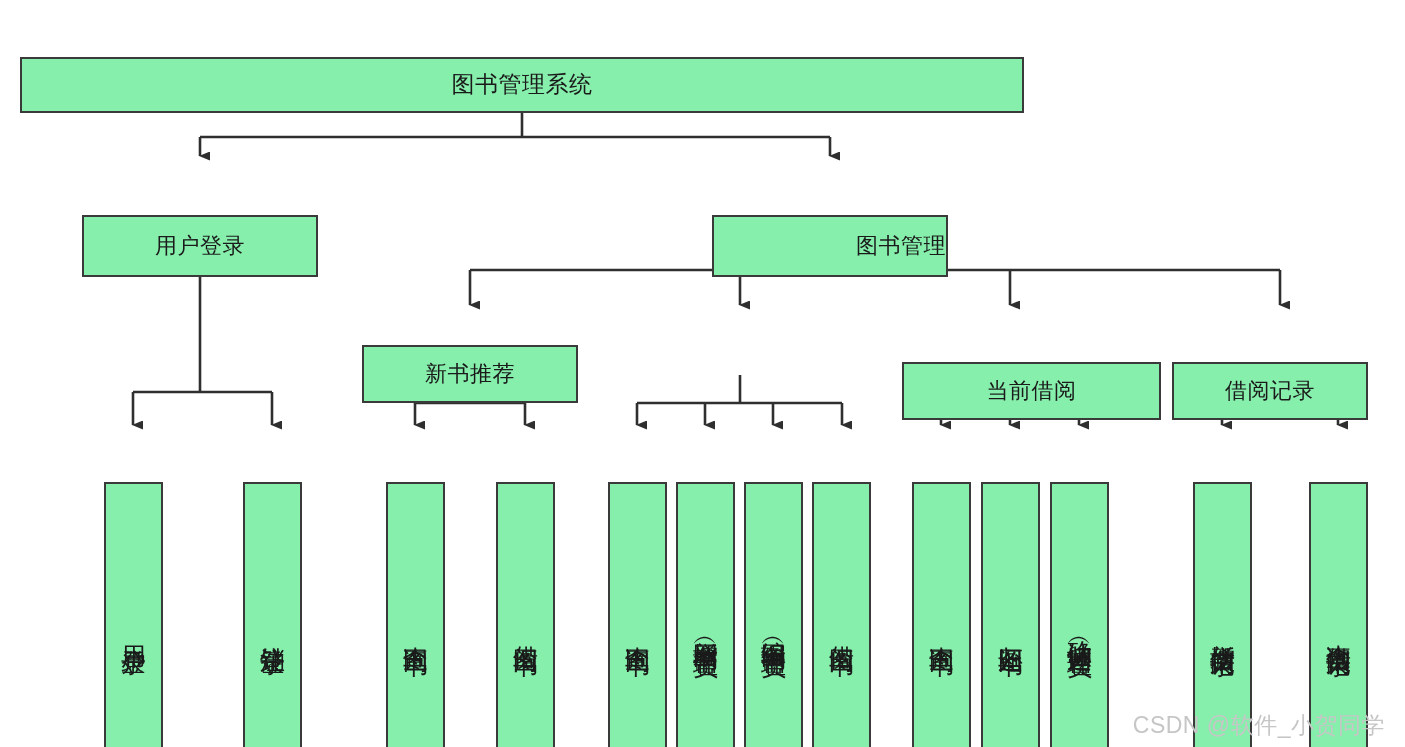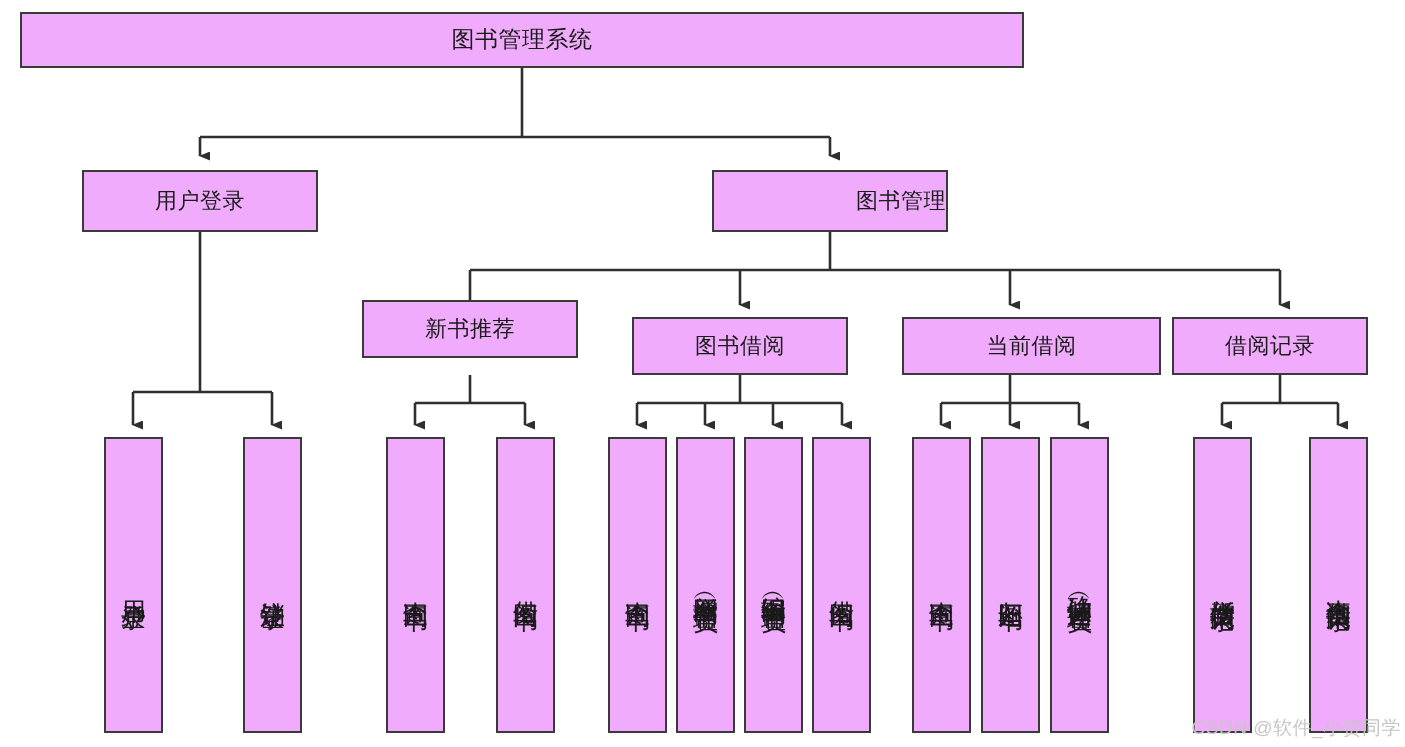--- a/index.html
+++ b/index.html
@@ -20,26 +20,27 @@
   #edges {
     position: absolute;
     left: 0;
     top: 0;
     width: 1405px;
     height: 747px;
   }
   .node {
     position: absolute;
     box-sizing: border-box;
-    background: #f0abfc;
+    background: #86efac;
     border: 2px solid #3a3a3a;
     display: flex;
     align-items: center;
     justify-content: center;
     color: #1a1a1a;
+    margin-top: 45px;
   }
   .node .label {
     display: block;
     text-align: center;
     line-height: 1.18;
     white-space: nowrap;
   }
   .node.horiz .label {
     font-size: 22px;
     letter-spacing: 0.5px;
@@ -54,23 +55,23 @@
   .node.vert .label {
     writing-mode: vertical-rl;
     text-orientation: upright;
     font-size: 25px;
     letter-spacing: 2px;
     line-height: 1;
     white-space: nowrap;
   }
   #watermark {
     position: absolute;
-    right: 4px;
+    right: 20px;
     bottom: 6px;
-    font-size: 19px;
+    font-size: 23px;
     color: #c6c6c6;
     letter-spacing: 0.5px;
     white-space: nowrap;
     pointer-events: none;
   }
 </style>
 </head>
 <body>
 
 <div id="canvas">
@@ -134,23 +135,20 @@
   </div>
 
   <div class="node horiz" style="left:712px; top:170px; width:236px; height:62px;justify-content:flex-end;">
     <span class="label">图书管理</span>
   </div>
 
   <div class="node horiz" style="left:362px; top:300px; width:216px; height:58px;">
     <span class="label">新书推荐</span>
   </div>
 
-  <div class="node horiz" style="left:632px; top:317px; width:216px; height:58px;">
-    <span class="label">图书借阅</span>
-  </div>
 
   <div class="node horiz" style="left:902px; top:317px; width:259px; height:58px;">
     <span class="label">当前借阅</span>
   </div>
 
   <div class="node horiz" style="left:1172px; top:317px; width:196px; height:58px;">
     <span class="label">借阅记录</span>
   </div>
 
   <div class="node vert" style="left:104px; top:437px; width:59px; height:296px;">

